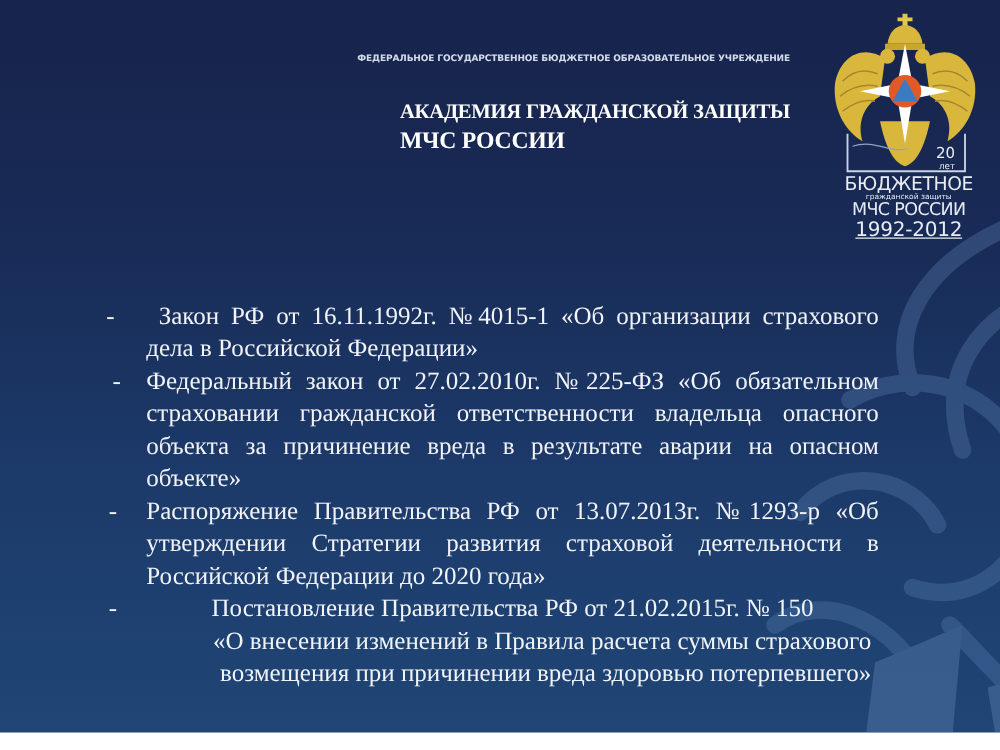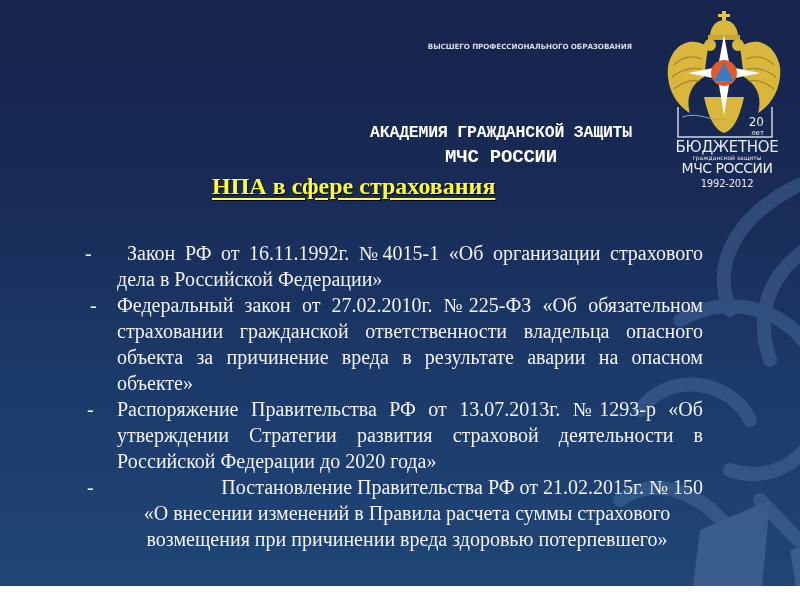--- a/index.html
+++ b/index.html
@@ -37,26 +37,25 @@
     font-size: 7.2px;
     letter-spacing: -0.1px;
     line-height: 11px;
     color: #d4dbe8;
     white-space: nowrap;
   }
   .header-big {
     position: absolute;
     right: 168px;
     top: 78px;
-    text-align: center;
-    font-family: Liberation Mono, monospace;
+    text-align: left;
+    font-family: Liberation Serif, serif;
     font-weight: bold;
     color: #ffffff;
     white-space: nowrap;
-    margin-top: 44px;
   }
   .header-big .line1 { font-size: 16.5px; line-height: 22px; letter-spacing: -0.2px; }
   .header-big .line2 { font-size: 19px; line-height: 26px; letter-spacing: -0.2px; }
 
   .emblem {
     position: absolute;
     left: 660px;
     top: 5px;
     width: 130px;
     height: 190px;
@@ -66,21 +65,21 @@
     left: 662px;
     top: 140px;
     width: 130px;
     text-align: center;
     font-family: "DejaVu Sans", sans-serif;
     color: #e8ecf3;
   }
   .emblem-caption .c1 { font-size: 15px; line-height: 14px; letter-spacing: -0.3px; }
   .emblem-caption .c2 { font-size: 6px; line-height: 7px; letter-spacing: 0px; }
   .emblem-caption .c3 { font-size: 14px; line-height: 14px; letter-spacing: -0.5px; }
-  .emblem-caption .c4 { font-size: 10px; line-height: 17px; letter-spacing: -0.2px; }
+  .emblem-caption .c4 { font-size: 16px; line-height: 17px; letter-spacing: -0.2px; text-decoration: underline; }
 
   .title {
     position: absolute;
     left: 212px;
     top: 173px;
     font-family: "Liberation Serif", serif;
     font-weight: bold;
     font-size: 24px;
     color: #ffff33;
     text-decoration: underline;
@@ -112,22 +111,22 @@
     position: absolute;
     left: 0;
     top: 0;
   }
   .list li .text { display: block; }
   .list li.item-0 .dash { left: 0; }
   .list li.item-0 .text { text-indent: 10px; }
   .list li.item-1 .dash { left: 5px; }
   .list li.item-2 .dash { left: 2px; }
   .list li.item-3 .dash { left: 2px; }
-  .list li.item-3 .text { text-align: right; }
-  .list li.item-3 .sub { display: block; text-align: center; padding-right: 6px; }
+  .list li.item-3 .text { text-align: center; }
+  .list li.item-3 .sub { display: block; text-align: right; padding-right: 6px; }
 </style>
 </head>
 <body>
 
 <div class="slide">
 
   <svg class="bg-ornament" viewBox="0 0 300 440">
     <g fill="none" stroke="#5b7fb0" stroke-width="14" stroke-linecap="round">
       <path d="M250 10 C180 40 150 90 170 140"></path>
       <path d="M290 60 C220 80 190 130 210 190"></path>
@@ -136,21 +135,21 @@
       <path d="M60 330 C100 300 160 330 180 380"></path>
       <path d="M200 330 C230 360 260 400 300 410"></path>
     </g>
     <g fill="#6a8cbb">
       <polygon points="140,360 210,330 200,440 130,440"></polygon>
       <polygon points="230,380 300,360 300,440 240,440"></polygon>
     </g>
   </svg>
 
   <div class="header-small">
-    <div>ВЫСШЕГО ПРОФЕССИОНАЛЬНОГО ОБРАЗОВАНИЯ</div>
+    <div>ФЕДЕРАЛЬНОЕ ГОСУДАРСТВЕННОЕ БЮДЖЕТНОЕ ОБРАЗОВАТЕЛЬНОЕ УЧРЕЖДЕНИЕ</div>
   </div>
 
   <div class="header-big">
     <div class="line1">АКАДЕМИЯ ГРАЖДАНСКОЙ ЗАЩИТЫ</div>
     <div class="line2">МЧС РОССИИ</div>
   </div>
 
   <svg class="emblem" viewBox="0 0 130 190">
 
     <rect x="62" y="6" width="4" height="10" fill="#e3c64e"></rect>
@@ -184,21 +183,20 @@
     <text x="104" y="130" text-anchor="end" font-family="DejaVu Sans, sans-serif" font-size="7" fill="#e8ecf3">лет</text>
   </svg>
 
   <div class="emblem-caption">
     <div class="c1">БЮДЖЕТНОЕ</div>
     <div class="c2">гражданской защиты</div>
     <div class="c3">МЧС РОССИИ</div>
     <div class="c4">1992-2012</div>
   </div>
 
-  <div class="title">НПА в сфере страхования</div>
 
   <ul class="list">
     <li class="item-0">
       <span class="dash">-</span>
       <span class="text">Закон РФ от 16.11.1992г. №4015-1 «Об организации страхового дела в Российской Федерации»</span>
     </li>
     <li class="item-1">
       <span class="dash">-</span>
       <span class="text">Федеральный закон от 27.02.2010г. №225-ФЗ «Об обязательном страховании гражданской ответственности владельца опасного объекта за причинение вреда в результате аварии на опасном объекте»</span>
     </li>

